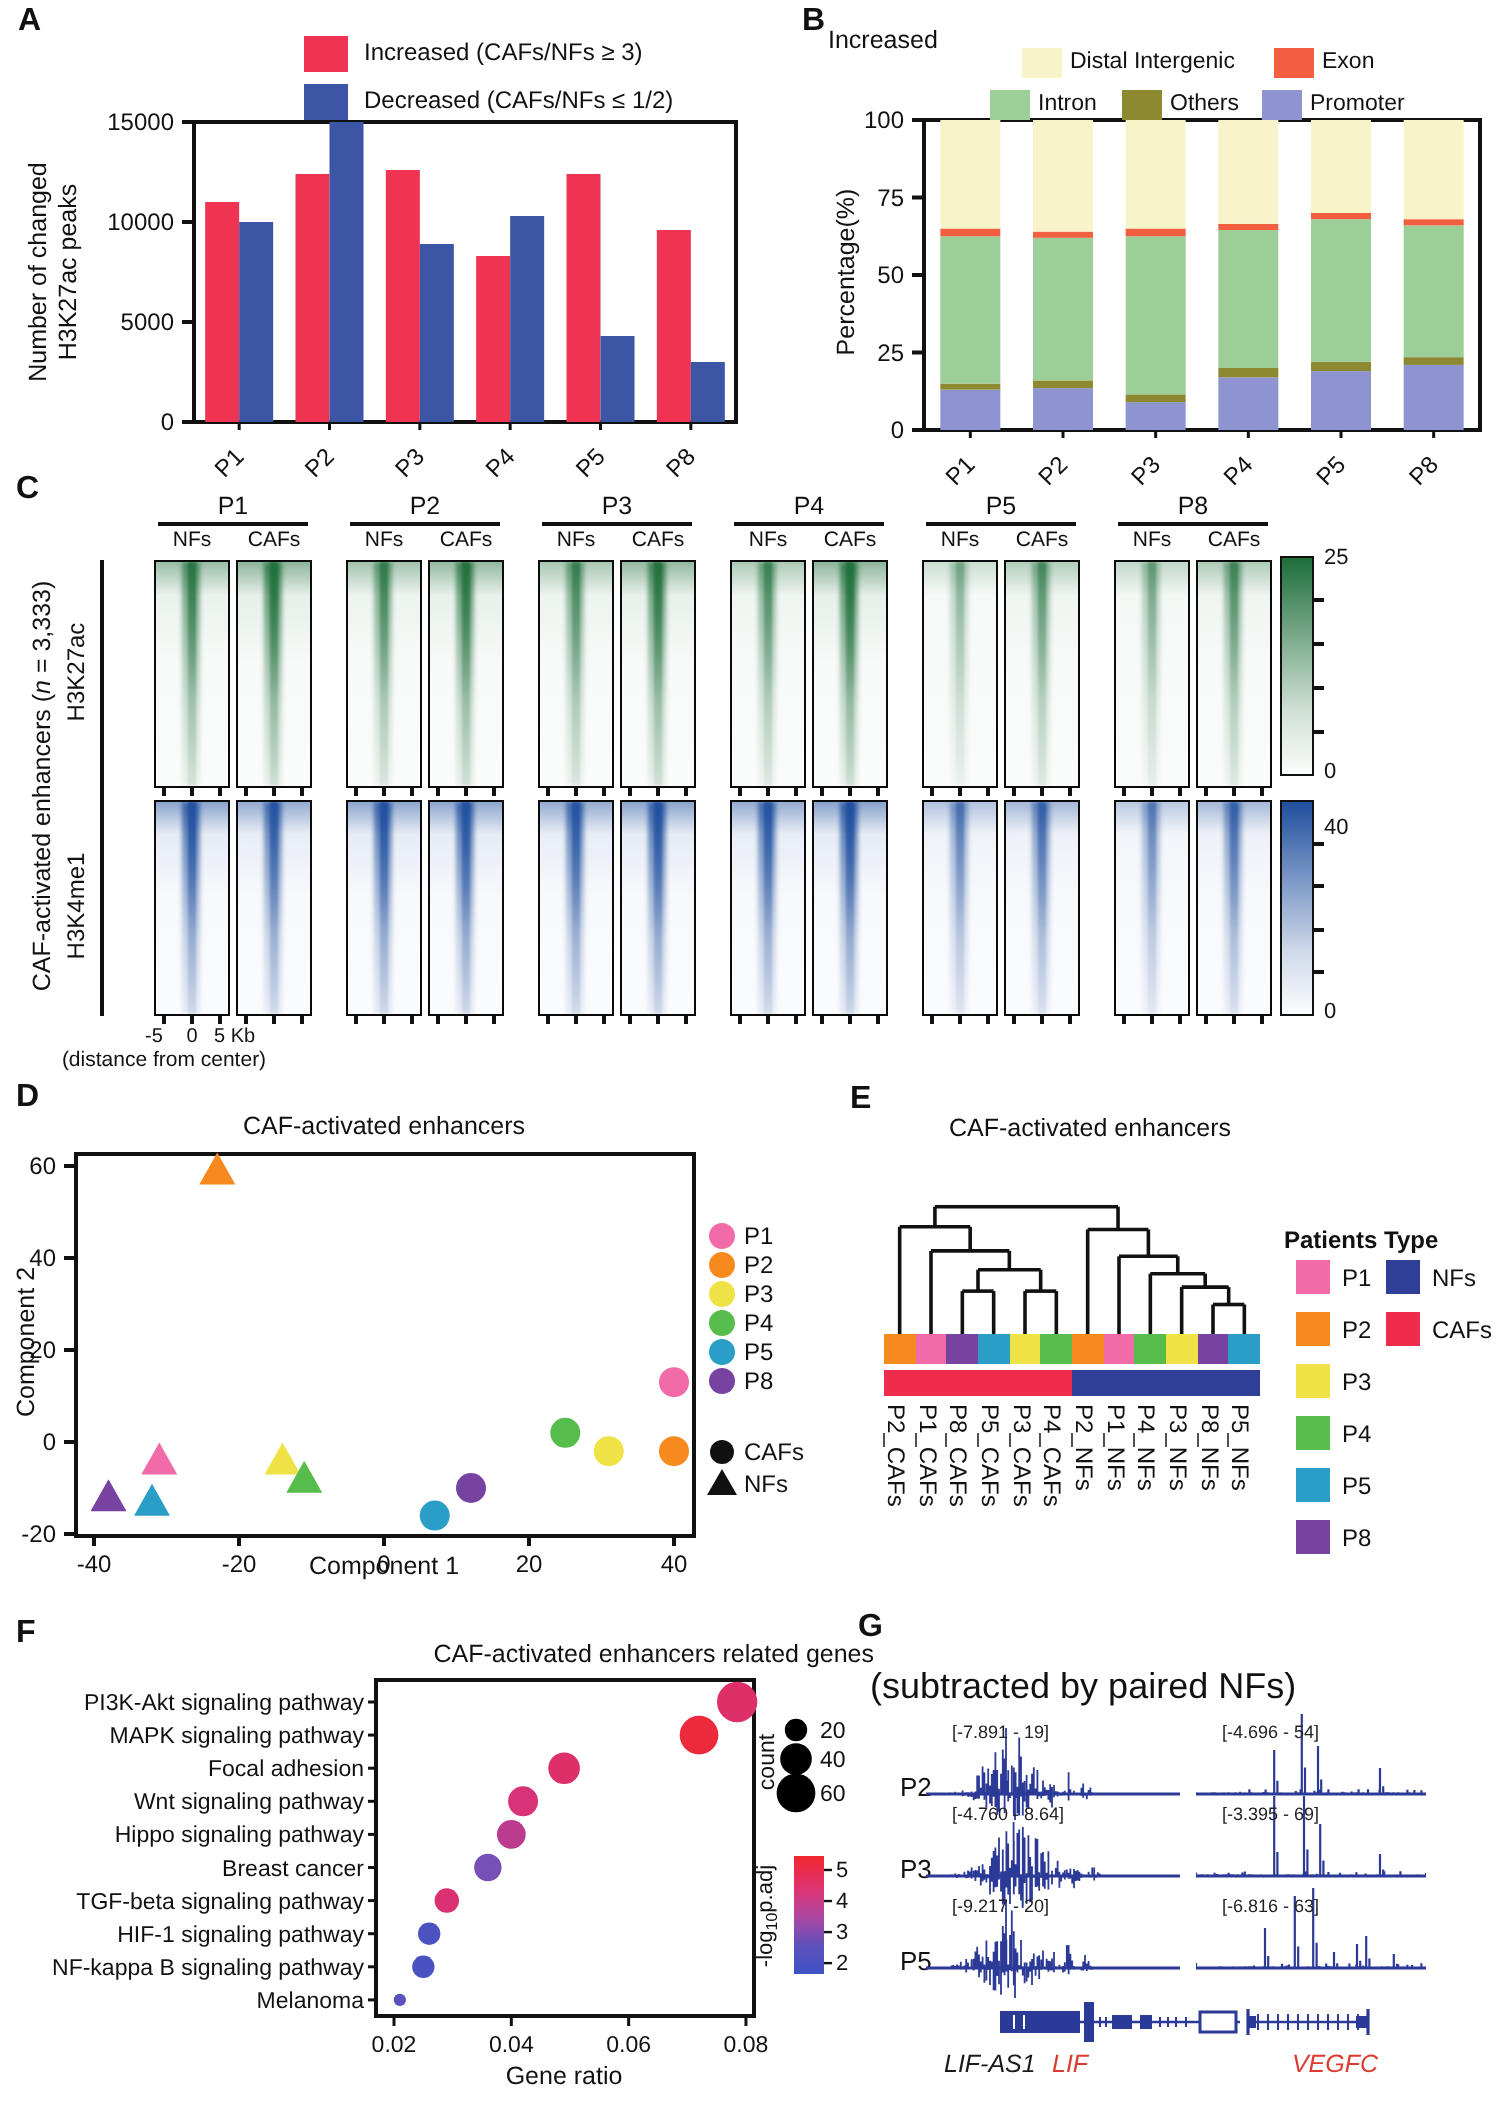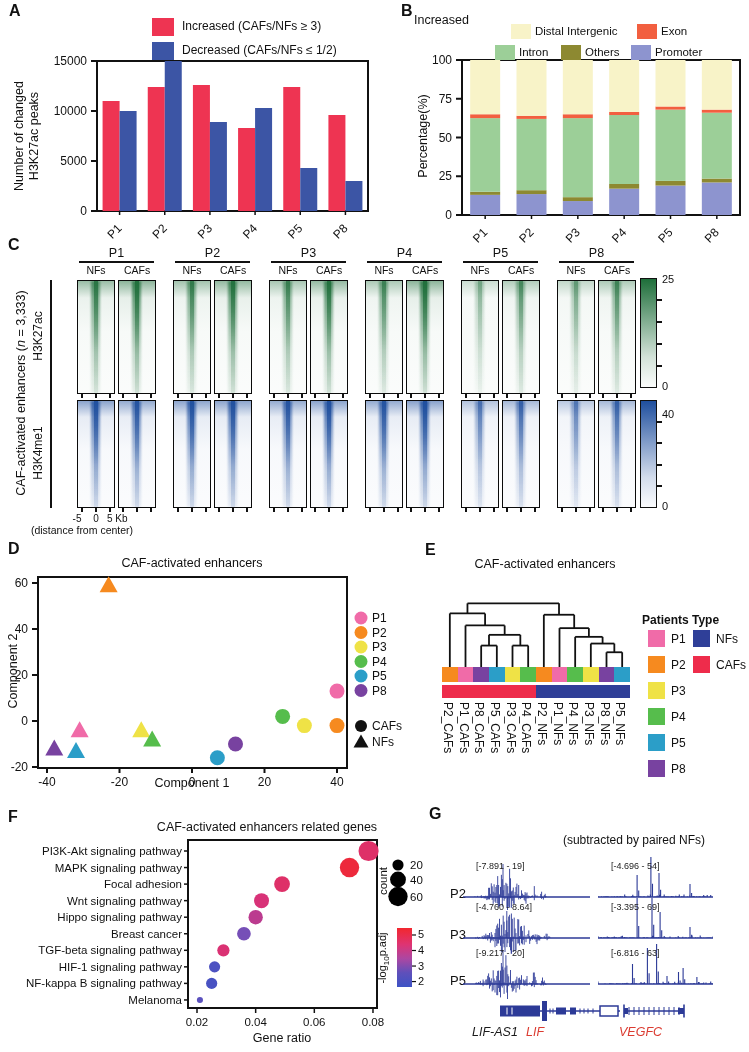--- a/index.html
+++ b/index.html
@@ -494,21 +494,21 @@
       <div style="position:absolute;left:228px;top:220px;width:17px;height:17px;background:#7842A0"></div>
       <div style="position:absolute;left:251px;top:222px;font-size:12px">P8</div>
       <div style="position:absolute;left:273px;top:90px;width:17px;height:17px;background:#2F3F98"></div>
       <div style="position:absolute;left:296px;top:92px;font-size:12px">NFs</div>
       <div style="position:absolute;left:273px;top:116px;width:17px;height:17px;background:#EE2C4B"></div>
       <div style="position:absolute;left:296px;top:118px;font-size:12px">CAFs</div>
     </div>
 
   <div id="pF" class="panel" style="left:0;top:790px;width:436px;height:262px">
     <div class="plabel" style="left:8px;top:18px">F</div>
-    <div class="abs" style="left:97px;top:30px;width:340px;text-align:center;font-size:12.5px">CAF-activated enhancers related genes</div>
+    <div class="abs" style="left:97px;top:30px;width:340px;text-align:right;font-size:12.5px">CAF-activated enhancers related genes</div>
     <div class="abs" style="left:212px;top:241px;width:140px;text-align:center;font-size:12.5px">Gene ratio</div>
   <svg width="436" height="262" style="position:absolute;left:0;top:0">
         <rect x="188" y="50" width="189" height="168" fill="none" stroke="#111" stroke-width="2"></rect>
         <line x1="197" y1="218" x2="197" y2="223" stroke="#111" stroke-width="1.5"></line>
         <text x="197" y="236" font-size="11.5" text-anchor="middle">0.02</text>
         <line x1="255.66" y1="218" x2="255.66" y2="223" stroke="#111" stroke-width="1.5"></line>
         <text x="255.66" y="236" font-size="11.5" text-anchor="middle">0.04</text>
         <line x1="314.32" y1="218" x2="314.32" y2="223" stroke="#111" stroke-width="1.5"></line>
         <text x="314.32" y="236" font-size="11.5" text-anchor="middle">0.06</text>
         <line x1="372.98" y1="218" x2="372.98" y2="223" stroke="#111" stroke-width="1.5"></line>
@@ -567,24 +567,24 @@
         <line x1="412" y1="176.03947368421052" x2="416" y2="176.03947368421052" stroke="#111" stroke-width="1.2"></line>
         <text x="418" y="179.53947368421052" font-size="11">3</text>
         <line x1="412" y1="191.56578947368422" x2="416" y2="191.56578947368422" stroke="#111" stroke-width="1.2"></line>
         <text x="418" y="195.06578947368422" font-size="11">2</text>
         <text x="386" y="168" text-anchor="middle" font-size="11" transform="rotate(-90 386 168)"><tspan>-log</tspan><tspan font-size="8" dy="2.5">10</tspan><tspan font-size="11" dy="-2.5">p.adj</tspan></text>
       </svg>
     </div>
 
   <div id="pG" class="panel" style="left:420px;top:790px;width:329px;height:262px">
     <div class="plabel" style="left:9px;top:15px">G</div>
-    <div class="abs" style="left:15px;top:43px;width:270px;text-align:right;font-size:12px">(subtracted by paired NFs)</div>
+    <div class="abs" style="left:15px;top:43px;width:270px;text-align:left;font-size:18px">(subtracted by paired NFs)</div>
     <div class="gene-lab" style="left:52px;top:235px;color:#1a1a1a">LIF-AS1</div>
     <div class="gene-lab gene-red" style="left: 106px; top: 235px; color: rgb(219, 59, 48);">LIF</div>
-    <div class="gene-lab gene-red" style="left: 199px; top: 235px; width: 70px; text-align: left; color: rgb(219, 59, 48);">VEGFC</div>
+    <div class="gene-lab gene-red" style="left: 199px; top: 235px; width: 70px; text-align: right; color: rgb(219, 59, 48);">VEGFC</div>
   <div style="position:absolute;left:30px;top:96px;font-size:13px">P2</div>
       <svg width="127" height="56" style="position:absolute;left:43px;top:67px;overflow:hidden">
         <line x1="0" y1="40" x2="127" y2="40" stroke="#2C3A97" stroke-width="1.4"></line>
         <path d="M11.9 40L11.9 39.4M14.6 40L14.6 38.9M17.4 40L17.4 39.5M18.3 40L18.3 38.2M18.3 40L18.3 41.1M19.2 40L19.2 40.7M20.1 40L20.1 39.3M21.0 40L21.0 39.2M21.0 40L21.0 41.4M21.9 40L21.9 39.4M21.9 40L21.9 41.3M22.8 40L22.8 38.7M22.8 40L22.8 41.5M23.8 40L23.8 39.5M23.8 40L23.8 43.1M24.7 40L24.7 38.8M24.7 40L24.7 42.5M25.6 40L25.6 30.8M25.6 40L25.6 42.3M26.5 40L26.5 30.8M26.5 40L26.5 42.4M27.4 40L27.4 36.9M28.3 40L28.3 26.3M29.2 40L29.2 29.3M29.2 40L29.2 42.9M30.2 40L30.2 34.7M30.2 40L30.2 46.8M31.1 40L31.1 27.3M32.0 40L32.0 35.7M32.0 40L32.0 44.7M32.9 40L32.9 30.0M32.9 40L32.9 46.0M33.8 40L33.8 28.0M33.8 40L33.8 41.4M34.7 40L34.7 19.1M34.7 40L34.7 46.5M35.6 40L35.6 28.0M35.6 40L35.6 50.4M36.5 40L36.5 37.4M36.5 40L36.5 49.0M37.5 40L37.5 29.9M38.4 40L38.4 17.8M39.3 40L39.3 22.2M39.3 40L39.3 49.6M40.2 40L40.2 33.2M40.2 40L40.2 40.8M41.1 40L41.1 28.1M41.1 40L41.1 43.8M42.0 40L42.0 39.4M42.0 40L42.0 42.0M42.9 40L42.9 25.8M42.9 40L42.9 40.6M43.9 40L43.9 26.8M43.9 40L43.9 51.1M44.8 40L44.8 29.1M44.8 40L44.8 42.0M45.7 40L45.7 36.4M45.7 40L45.7 49.8M46.6 40L46.6 11.8M46.6 40L46.6 50.7M47.5 40L47.5 21.3M47.5 40L47.5 41.3M48.4 40L48.4 34.3M48.4 40L48.4 50.8M49.3 40L49.3 33.5M49.3 40L49.3 43.8M50.3 40L50.3 30.5M50.3 40L50.3 46.7M51.2 40L51.2 37.8M51.2 40L51.2 47.5M52.1 40L52.1 34.9M53.0 40L53.0 29.9M53.9 40L53.9 26.6M54.8 40L54.8 37.2M55.7 40L55.7 28.0M55.7 40L55.7 42.5M56.6 40L56.6 38.9M56.6 40L56.6 41.1M57.6 40L57.6 38.8M57.6 40L57.6 42.1M58.5 40L58.5 33.3M58.5 40L58.5 41.0M59.4 40L59.4 36.6M59.4 40L59.4 40.9M60.3 40L60.3 37.9M61.2 40L61.2 38.0M61.2 40L61.2 42.9M62.1 40L62.1 35.1M62.1 40L62.1 44.2M63.0 40L63.0 36.5M63.0 40L63.0 46.7M64.0 40L64.0 35.5M64.0 40L64.0 41.6M64.9 40L64.9 38.6M64.9 40L64.9 40.5M65.8 40L65.8 38.7M65.8 40L65.8 41.3M66.7 40L66.7 39.2M67.6 40L67.6 40.8M68.5 40L68.5 38.9M69.4 40L69.4 38.4M71.3 40L71.3 29.1M71.3 40L71.3 43.2M72.2 40L72.2 37.6M74.0 40L74.0 38.4M77.7 40L77.7 36.9M77.7 40L77.7 40.9M78.6 40L78.6 34.7M78.6 40L78.6 41.9M79.5 40L79.5 40.8M80.4 40L80.4 42.6M81.3 40L81.3 38.0M82.2 40L82.2 36.8M82.2 40L82.2 40.7M83.1 40L83.1 39.2M40.0 40L40.0 7.0M44.5 40L44.5 53.0" stroke="#2C3A97" stroke-width="0.9" fill="none"></path>
       </svg>
       <div style="position:absolute;left:56px;top:71px;font-size:9px;color:#222">[-7.891 - 19]</div>
       <svg width="115" height="56" style="position:absolute;left:178px;top:67px;overflow:hidden">
         <line x1="0" y1="40" x2="115" y2="40" stroke="#2C3A97" stroke-width="1.4"></line>
         <path d="M0.0 40L0.0 39.2M3.5 40L3.5 39.6M5.8 40L5.8 39.5M7.0 40L7.0 39.6M8.1 40L8.1 39.3M9.3 40L9.3 39.2M10.5 40L10.5 39.5M13.9 40L13.9 39.4M16.3 40L16.3 39.2M18.6 40L18.6 39.5M19.7 40L19.7 39.3M22.1 40L22.1 38.9M23.2 40L23.2 39.6M24.4 40L24.4 39.4M26.7 40L26.7 37.6M27.9 40L27.9 39.2M33.7 40L33.7 39.0M34.8 40L34.8 37.8M36.0 40L36.0 39.2M38.3 40L38.3 39.6M41.8 40L41.8 39.4M43.0 40L43.0 39.4M45.3 40L45.3 39.5M46.5 40L46.5 39.6M49.9 40L49.9 38.5M51.1 40L51.1 39.3M52.3 40L52.3 37.6M56.9 40L56.9 39.6M58.1 40L58.1 39.6M59.2 40L59.2 38.4M60.4 40L60.4 39.2M61.6 40L61.6 37.7M65.1 40L65.1 39.4M66.2 40L66.2 37.6M67.4 40L67.4 39.6M68.5 40L68.5 39.6M69.7 40L69.7 39.6M70.9 40L70.9 39.6M73.2 40L73.2 38.9M74.3 40L74.3 39.3M75.5 40L75.5 39.5M77.8 40L77.8 38.7M79.0 40L79.0 39.4M80.2 40L80.2 39.3M81.3 40L81.3 37.6M83.6 40L83.6 39.2M84.8 40L84.8 39.5M86.0 40L86.0 37.6M89.4 40L89.4 39.5M91.8 40L91.8 37.8M94.1 40L94.1 39.4M95.3 40L95.3 39.1M96.4 40L96.4 39.3M98.7 40L98.7 39.3M101.1 40L101.1 39.3M102.2 40L102.2 39.6M104.5 40L104.5 39.6M105.7 40L105.7 37.9M106.9 40L106.9 39.2M108.0 40L108.0 39.7M109.2 40L109.2 38.0M111.5 40L111.5 39.7M112.7 40L112.7 38.1M39.1 40L39.1 18.0M40.7 40L40.7 33.4M52.9 40L52.9 -4.0M54.5 40L54.5 26.8M61.0 40L61.0 16.0M62.6 40L62.6 32.8M92.0 40L92.0 27.0M93.6 40L93.6 36.1" stroke="#2C3A97" stroke-width="1.1" fill="none"></path>
       </svg>

